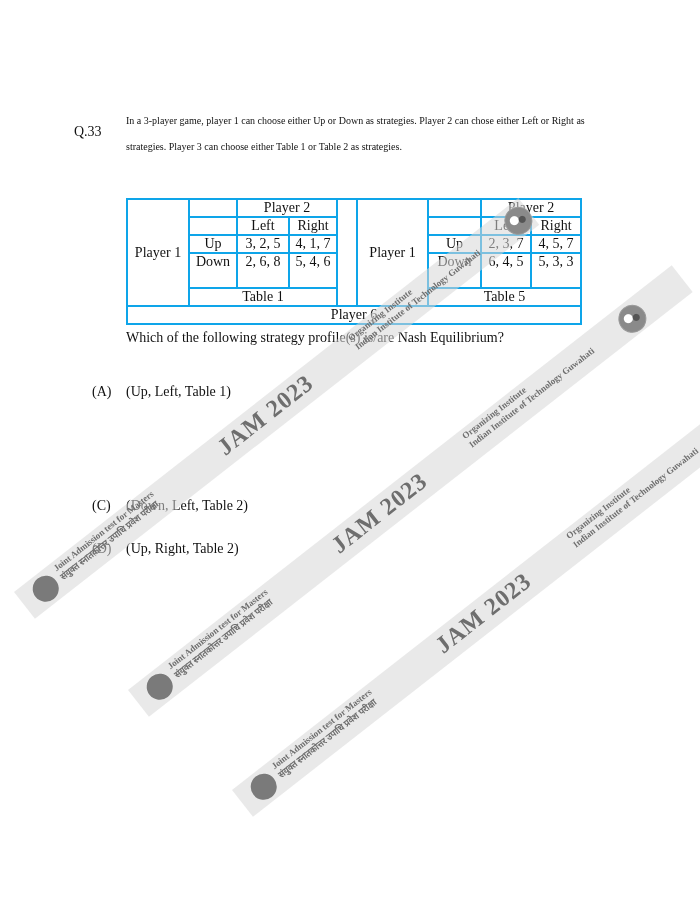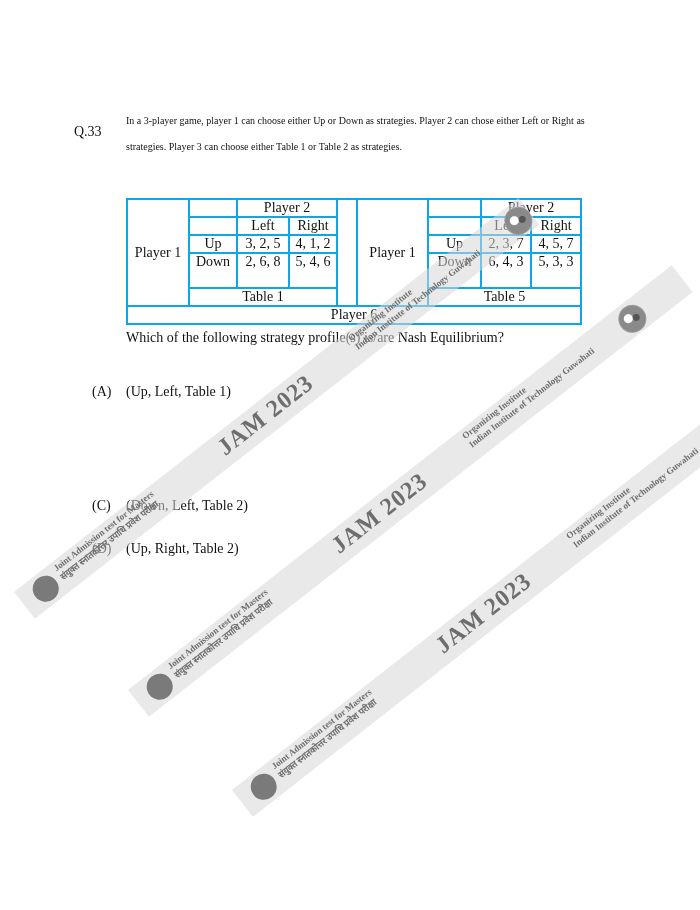--- a/index.html
+++ b/index.html
@@ -59,31 +59,31 @@
       <td></td>
       <td>Left</td>
       <td>Right</td>
       <td></td>
       <td>Left</td>
       <td>Right</td>
     </tr>
     <tr>
       <td>Up</td>
       <td>3, 2, 5</td>
-      <td>4, 1, 2</td>
+      <td>4, 1, 7</td>
       <td>Up</td>
       <td>2, 3, 7</td>
       <td>4, 5, 7</td>
     </tr>
     <tr>
       <td style="height:33px;vertical-align:top">Down</td>
       <td style="vertical-align:top">2, 6, 8</td>
       <td style="vertical-align:top">5, 4, 6</td>
       <td style="vertical-align:top">Down</td>
-      <td style="vertical-align:top">6, 4, 3</td>
+      <td style="vertical-align:top">6, 4, 5</td>
       <td style="vertical-align:top">5, 3, 3</td>
     </tr>
     <tr>
       <td colspan="3">Table 1</td>
       <td colspan="3">Table 5</td>
     </tr>
     <tr>
       <td colspan="9">Player 6</td>
     </tr>
   </tbody>

